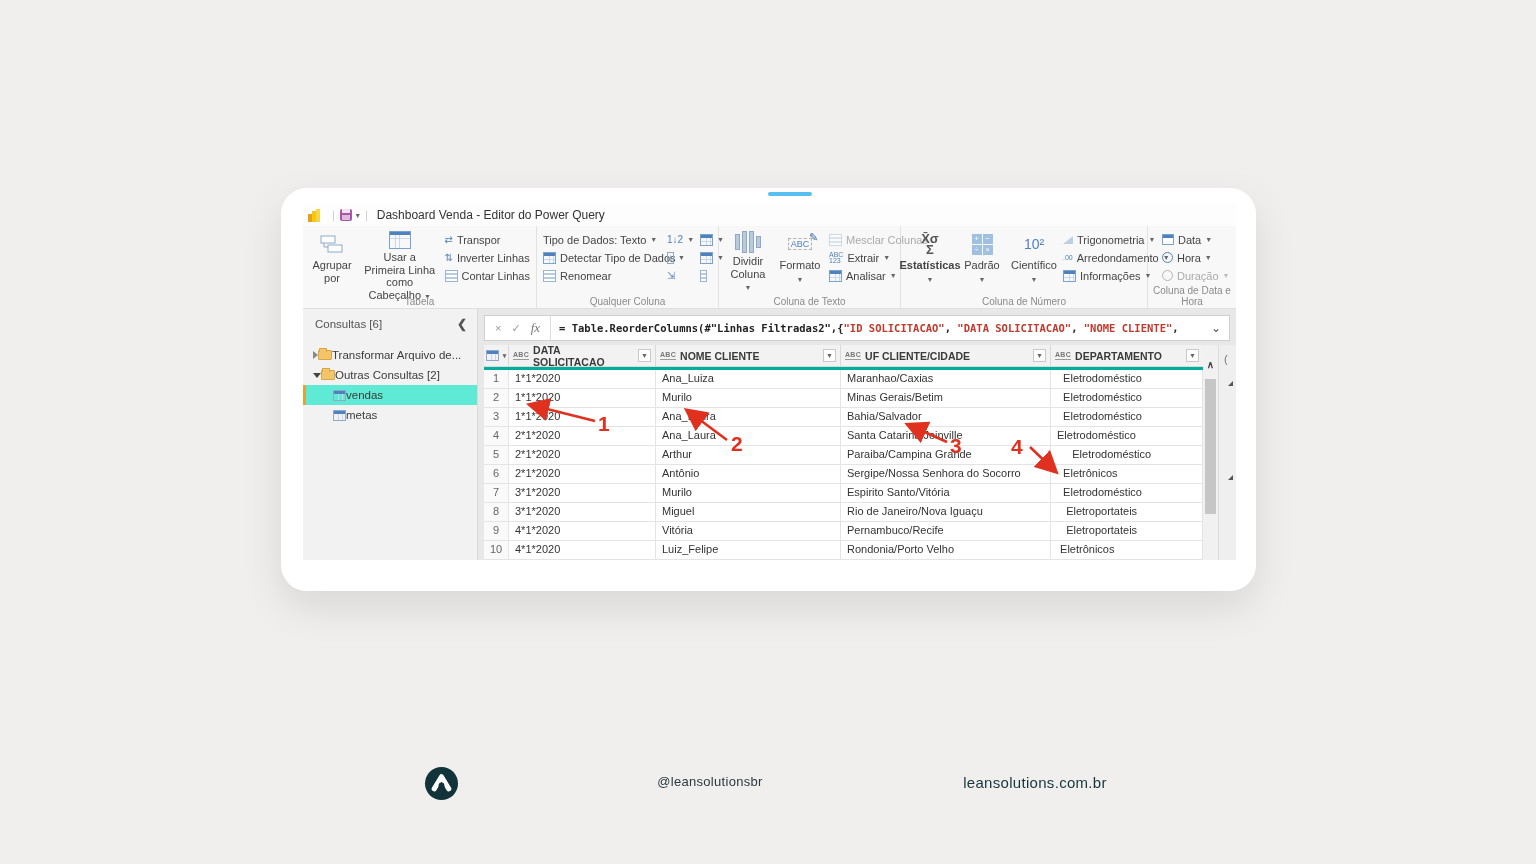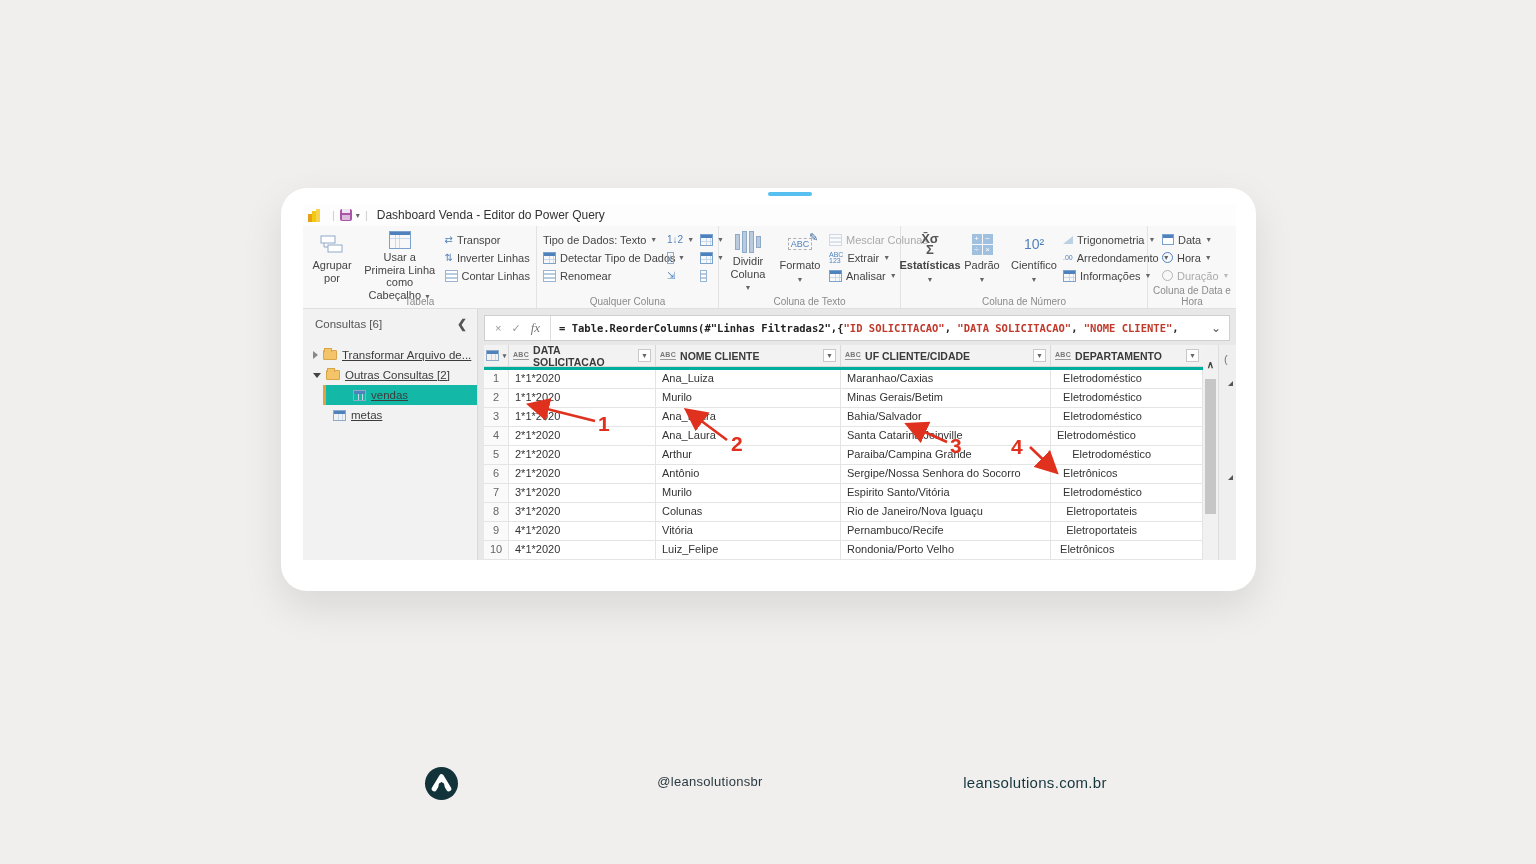--- a/index.html
+++ b/index.html
@@ -68,22 +68,22 @@
   .circle-ic { width:11px; height:11px; border:1.5px solid #4f81bd; border-radius:50%; display:inline-block; }
   .cal-ic { width:12px; height:11px; border:1px solid #7ba2cc; background:linear-gradient(#4f81bd 0 3px, #fff 3px); display:inline-block; }
   .tri-ic { width:0; height:0; border-left:10px solid transparent; border-bottom:8px solid #bcd0e4; display:inline-block; }
 
   
   .main { display:flex; height:251px; background:#e9e8e8; }
   .qpanel { width:175px; background:#f3f2f2; border-right:1px solid #d9d9d9; font-size:11.5px; }
   .qhead { display:flex; justify-content:space-between; align-items:center; padding:8px 10px 4px 12px; color:#555; }
   .qcollapse { color:#555; font-weight:bold; font-size:12px; }
   .qtree { margin-top:10px; }
-  .qrow { display:flex; align-items:center; gap:5px; height:20px; padding-left:10px; color:#3c3c3c; position:relative;text-decoration:underline; }
-  .qrow.sel { background:#14b8a6;margin-left:20px; }
+  .qrow { display:flex; align-items:center; height:20px; padding-left:10px; color:#3c3c3c; position:relative; }
+  .qrow.sel { background:#5eead4; }
   .qrow.sel:before { content:""; position:absolute; left:0; top:0; bottom:0; width:3px; background:#e2a33c; }
   .qrow.indent { padding-left:30px; }
   .tri-r { width:0; height:0; border-top:4px solid transparent; border-bottom:4px solid transparent; border-left:5px solid #888; }
   .tri-d { width:0; height:0; border-left:4px solid transparent; border-right:4px solid transparent; border-top:5px solid #444; }
   .folder { width:14px; height:10px; background:#f3c469; border:1px solid #d8a646; border-radius:1px; position:relative; flex:none;}
   .folder:before { content:""; position:absolute; left:0; top:-3px; width:6px; height:3px; background:#f3c469; border:1px solid #d8a646; border-bottom:none; }
   .tblic { width:13px; height:11px; border:1px solid #8fa9c9; flex:none;
            background:linear-gradient(#4f81bd 0 3px, transparent 3px),
            linear-gradient(90deg, transparent 0 4px, #c9d8ea 4px 5px, transparent 5px 8px, #c9d8ea 8px 9px, transparent 9px); }
 
@@ -451,21 +451,21 @@
               <div class="trow">
                 <div class="tcell rownum">7</div>
                 <div class="tcell c-data">3*1*2020</div>
                 <div class="tcell c-nome">Murilo</div>
                 <div class="tcell c-uf">Espirito Santo/Vitória</div>
                 <div class="tcell c-dep">  Eletrodoméstico</div>
               </div>
               <div class="trow">
                 <div class="tcell rownum">8</div>
                 <div class="tcell c-data">3*1*2020</div>
-                <div class="tcell c-nome">Colunas</div>
+                <div class="tcell c-nome">Miguel</div>
                 <div class="tcell c-uf">Rio de Janeiro/Nova Iguaçu</div>
                 <div class="tcell c-dep">   Eletroportateis</div>
               </div>
               <div class="trow">
                 <div class="tcell rownum">9</div>
                 <div class="tcell c-data">4*1*2020</div>
                 <div class="tcell c-nome">Vitória</div>
                 <div class="tcell c-uf">Pernambuco/Recife</div>
                 <div class="tcell c-dep">   Eletroportateis</div>
               </div>

